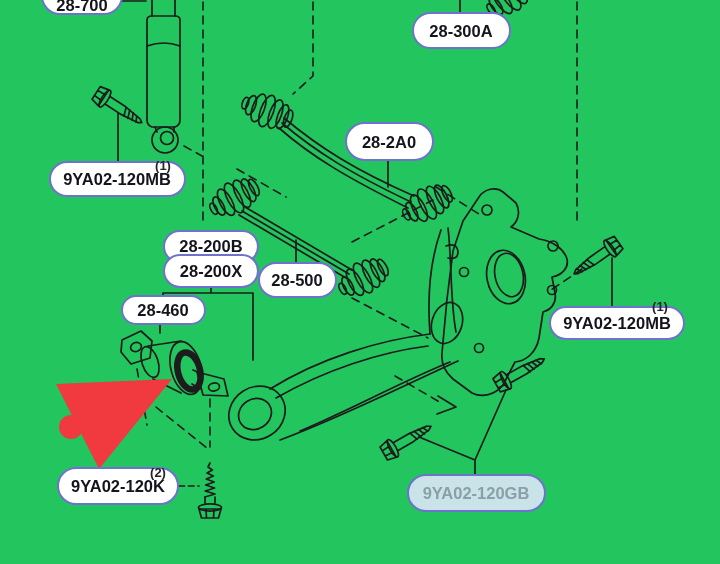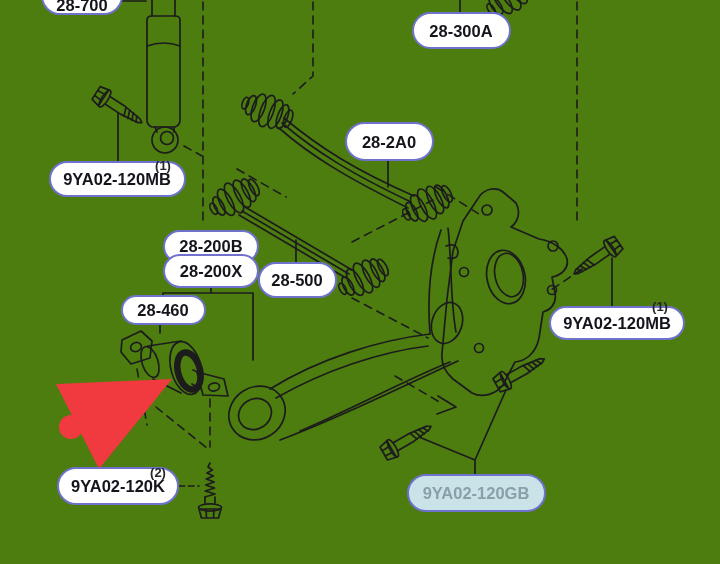--- a/index.html
+++ b/index.html
@@ -1,16 +1,16 @@
 <!DOCTYPE html>
 <html><head>
 <meta charset="utf-8">
 <style>
   html,body{margin:0;padding:0;background:#fff;}
-  .stage{position:relative;width:720px;height:564px;background:#4d7c0f;overflow:hidden;
+  .stage{position:relative;width:720px;height:564px;background:#22c55e;overflow:hidden;
          font-family:"Liberation Sans", sans-serif;}
   svg{position:absolute;left:0;top:0;}
   .ln{fill:none;stroke:#1c1c1c;stroke-width:1.7;stroke-linecap:round;stroke-linejoin:round;}
   .dash{stroke-dasharray:8 6;stroke-width:1.6;}
   .dashs{stroke-dasharray:5.5 4;}
   .rubber{fill:none;stroke:#1c1c1c;stroke-width:6.5;}
   .pill{fill:#ffffff;stroke:#6f72cc;stroke-width:2;}
   .pillhl{stroke:#6f72cc;stroke-width:2;}
   .ptxt{font-family:"Liberation Sans",sans-serif;font-weight:bold;font-size:16.5px;
         fill:#14141c;text-anchor:middle;}

